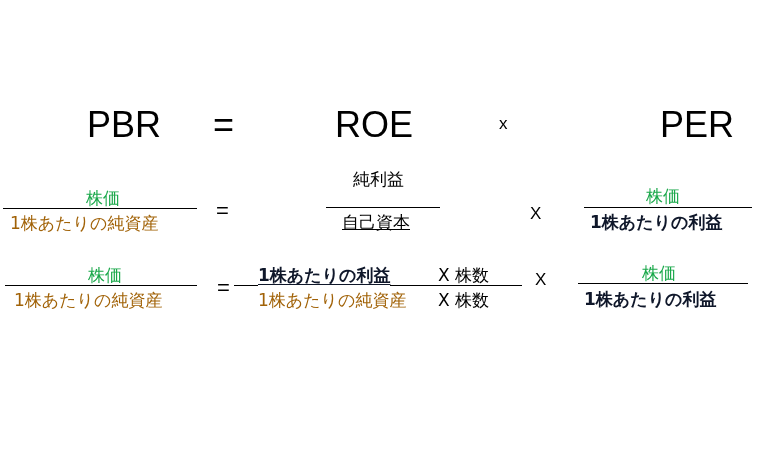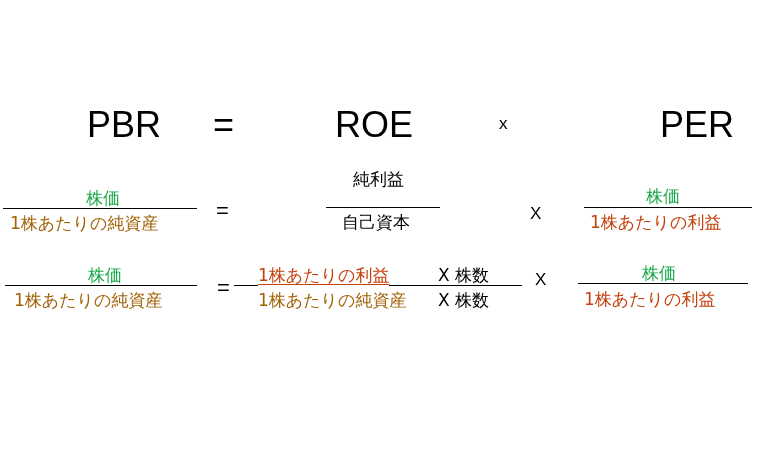--- a/index.html
+++ b/index.html
@@ -6,42 +6,42 @@
   body { width:768px; height:453px; position:relative; overflow:hidden;
          font-family: "DejaVu Sans", "Liberation Sans", sans-serif; color:#000; }
   .abs { position:absolute; white-space:nowrap; }
   .hdr { font-family:"Liberation Sans", "DejaVu Sans", sans-serif; font-size:36px; }
   .jp { font-size:17px;text-align:center; }
   .op { font-family:"Liberation Sans", sans-serif; font-size:22px; }
   .opx { font-family:"Liberation Sans", sans-serif; font-size:17px; }
   .line { position:absolute; height:1px; background:#000; }
   .green { color:#1aa84a; }
   .red { color:#a16207; }
-  .blue { color:#c2410c; }
+  .blue { color:#0f172a;font-weight:bold; }
   .ul { text-decoration: underline; text-decoration-thickness:1px; text-underline-offset:3px; }
 </style>
 </head>
 <body>
 
 <div class="abs hdr" style="left:87px;top:104px;">PBR</div>
 <div class="abs hdr" style="left:213px;top:104px;">=</div>
 <div class="abs hdr" style="left:335px;top:104px;">ROE</div>
 <div class="abs opx" style="left:499px;top:114px;">x</div>
 <div class="abs hdr" style="left:660px;top:104px;">PER</div>
 
 <div>
   <div class="abs jp green" style="left:86px;top:187px;">株価</div>
   <div class="line" style="left:3px;top:208px;width:194px;"></div>
   <div class="abs jp red" style="left:10px;top:212px;">1株あたりの純資産</div>
 </div>
 <div class="abs op" style="left:216px;top:198px;">=</div>
 <div>
   <div class="abs jp" style="left:353px;top:168px;">純利益</div>
   <div class="line" style="left:326px;top:207px;width:114px;"></div>
-  <div class="abs jp" style="left:342px;top:211px;">自己資本</div>
+  <div class="abs jp" style="left:342px;top:211px;text-decoration:underline;">自己資本</div>
 </div>
 <div class="abs opx" style="left:530px;top:204px;">X</div>
 <div>
   <div class="abs jp green" style="left:646px;top:185px;">株価</div>
   <div class="line" style="left:584px;top:207px;width:168px;"></div>
   <div class="abs jp blue" style="left:590px;top:211px;">1株あたりの利益</div>
 </div>
 
 <div>
   <div class="abs jp green" style="left:88px;top:264px;">株価</div>

